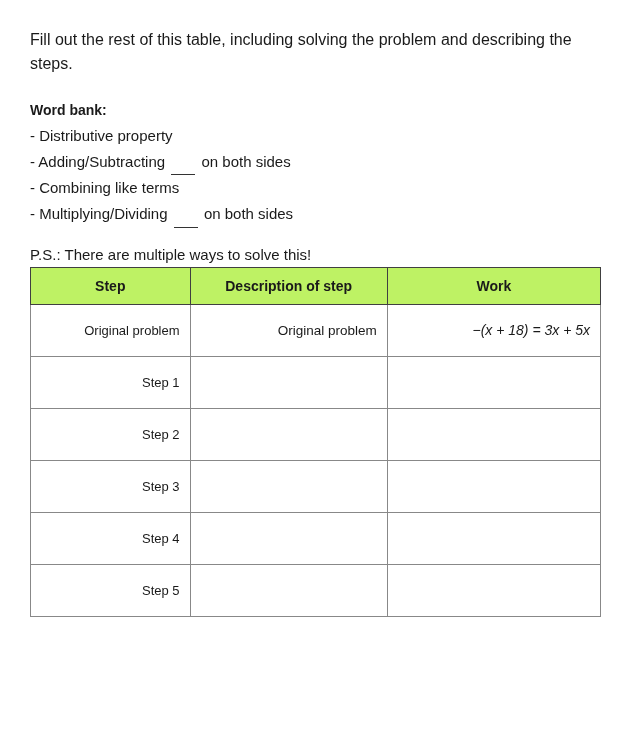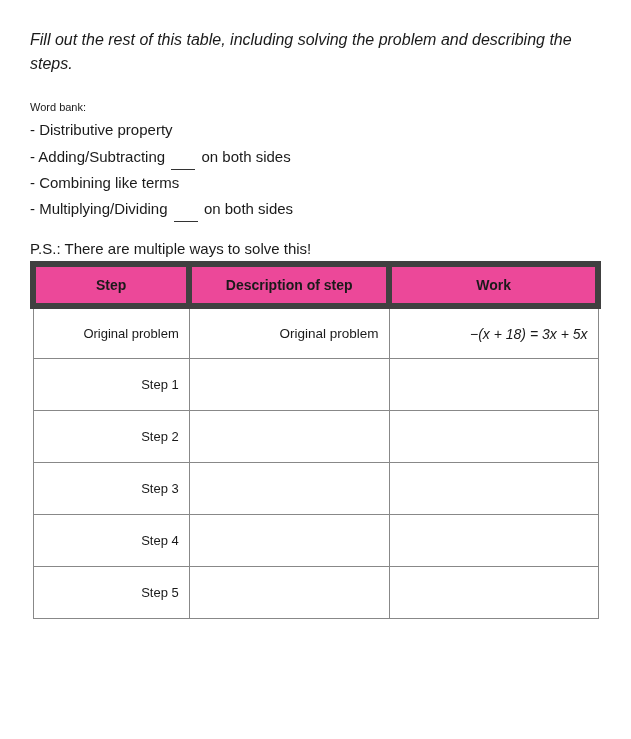--- a/index.html
+++ b/index.html
@@ -15,55 +15,54 @@
       color: #1a1a1a;
       width: 631px;
       min-height: 739px;
       padding: 28px 30px 28px 30px;
     }
 
     .instructions {
       font-size: 16px;
       line-height: 1.5;
       margin-bottom: 22px;
-      font-style: italic;
     }
 
     .word-bank {
       margin-bottom: 18px;
       line-height: 1.75;
     }
 
     .word-bank-title {
-      font-weight: normal;
-      font-size: 11px;
+      font-weight: bold;
+      font-size: 14px;
     }
 
     .word-bank-item {
       font-size: 15px;
     }
 
     .ps-note {
       font-size: 15px;
       margin-bottom: 4px;
     }
 
     table {
       width: 100%;
       border-collapse: collapse;
       border: 1px solid #888;
     }
 
     thead tr th {
-      border: 6px solid #404040;
+      border: 1px solid #404040;
       padding: 10px 8px;
       text-align: center;
       font-weight: 600;
       font-size: 14px;
-      background: #ec4899;
+      background: #bef264;
     }
 
     tbody tr td {
       border: 1px solid #888;
       padding: 12px 10px;
       text-align: right;
       font-size: 13.5px;
       vertical-align: middle;
       min-height: 44px;
       height: 52px;

